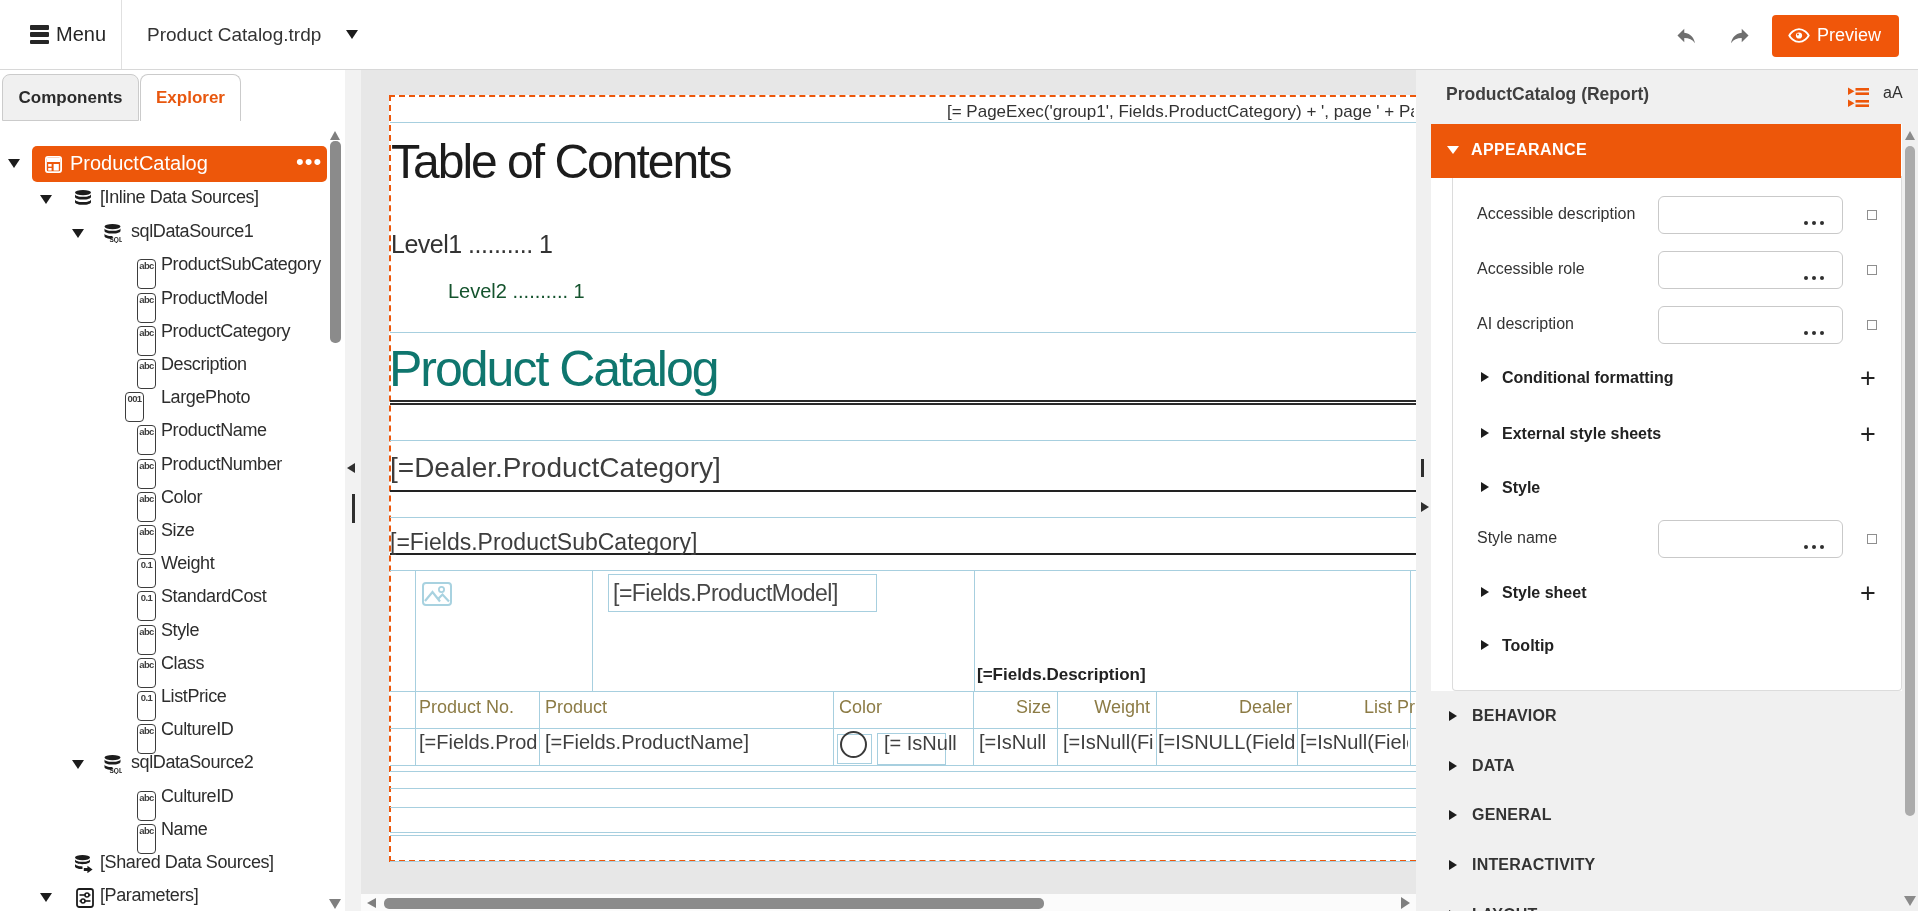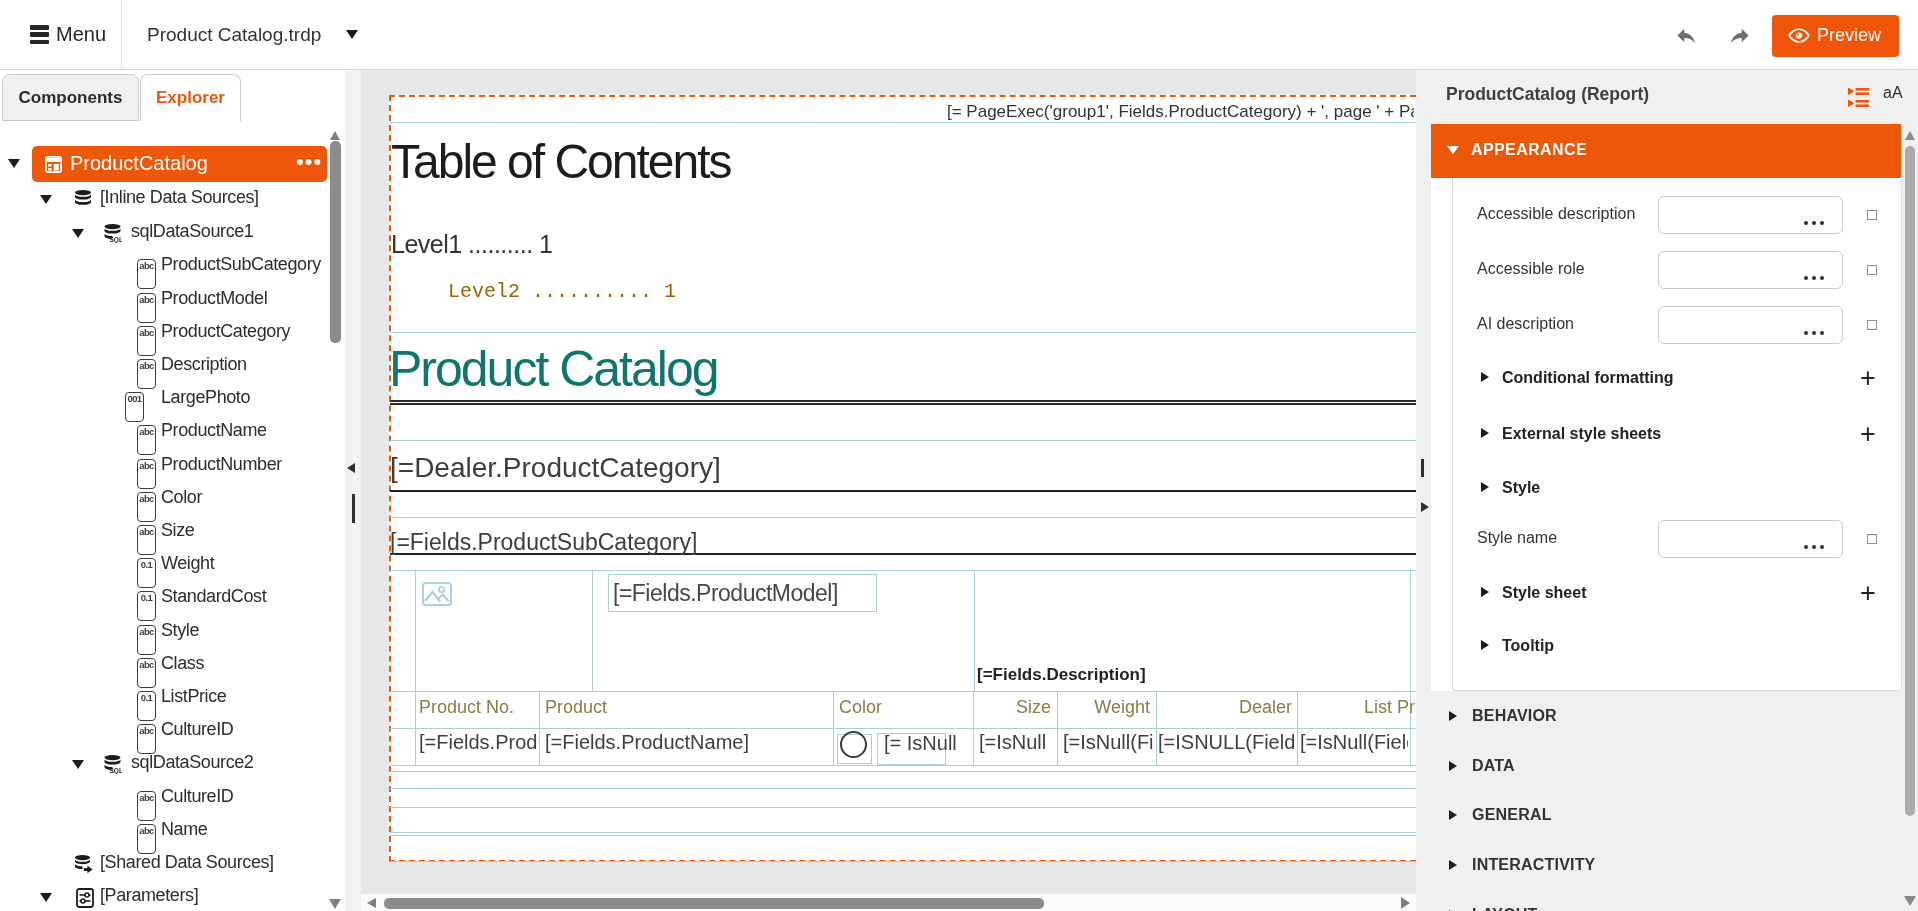--- a/index.html
+++ b/index.html
@@ -182,21 +182,21 @@
 <div class="abs" style="left:347px; top:463px; width:0; height:0; border-top:5.5px solid transparent; border-bottom:5.5px solid transparent; border-right:8px solid #2f2f2f; z-index:26;"></div>
 <div class="abs" style="left:352px; top:494px; width:3px; height:29px; background:#2f2f2f; z-index:26;"></div>
 
 <div id="canvas">
   <div id="page"></div>
   <div id="pagecontent">
       <div class="ctext" style="left:602px; top:32px; width:467px; overflow:hidden; font-size:17px; color:#333;">[= PageExec('group1', Fields.ProductCategory) + ', page ' + Pa</div>
       <div class="bluln" style="left:45px; top:52px; width:1026px; height:1px;"></div>
       <div class="ctext" style="left:46px; top:64px; font-size:48px; letter-spacing:-2px; color:#1c1c1c;">Table of Contents</div>
       <div class="ctext" style="left:46px; top:160px; font-size:25px; letter-spacing:-0.5px; color:#333;">Level1 .......... 1</div>
-      <div class="ctext" style="left:103px; top:210px; font-size:20px; color:#a16207;font-family:Liberation Mono, monospace;">Level2 .......... 1</div>
+      <div class="ctext" style="left:103px; top:210px; font-size:20px; color:#14532d;">Level2 .......... 1</div>
       <div class="bluln" style="left:45px; top:262px; width:1026px; height:1px;"></div>
       <div class="ctext" style="left:44px; top:270px; font-size:50px; letter-spacing:-2px; color:#0f766e;">Product Catalog</div>
       <div class="abs" style="left:45px; top:329.5px; width:1026px; height:5.5px; border-top:2px solid #2a2a2a; border-bottom:2px solid #2a2a2a; z-index:2;"></div>
       <div class="bluln" style="left:45px; top:370px; width:1026px; height:1px;"></div>
       <div class="ctext" style="left:45px; top:382px; font-size:28px;">[=Dealer.ProductCategory]</div>
       <div class="blkln" style="left:45px; top:420px; width:1026px;"></div>
       <div class="bluln" style="left:45px; top:447px; width:1026px; height:1px;"></div>
       <div class="ctext" style="left:45px; top:459px; font-size:23px;">[=Fields.ProductSubCategory]</div>
       <div class="blkln" style="left:45px; top:483px; width:1026px;"></div>
       <div class="bluln" style="left:45px; top:500px; width:1026px; height:1px;"></div>

